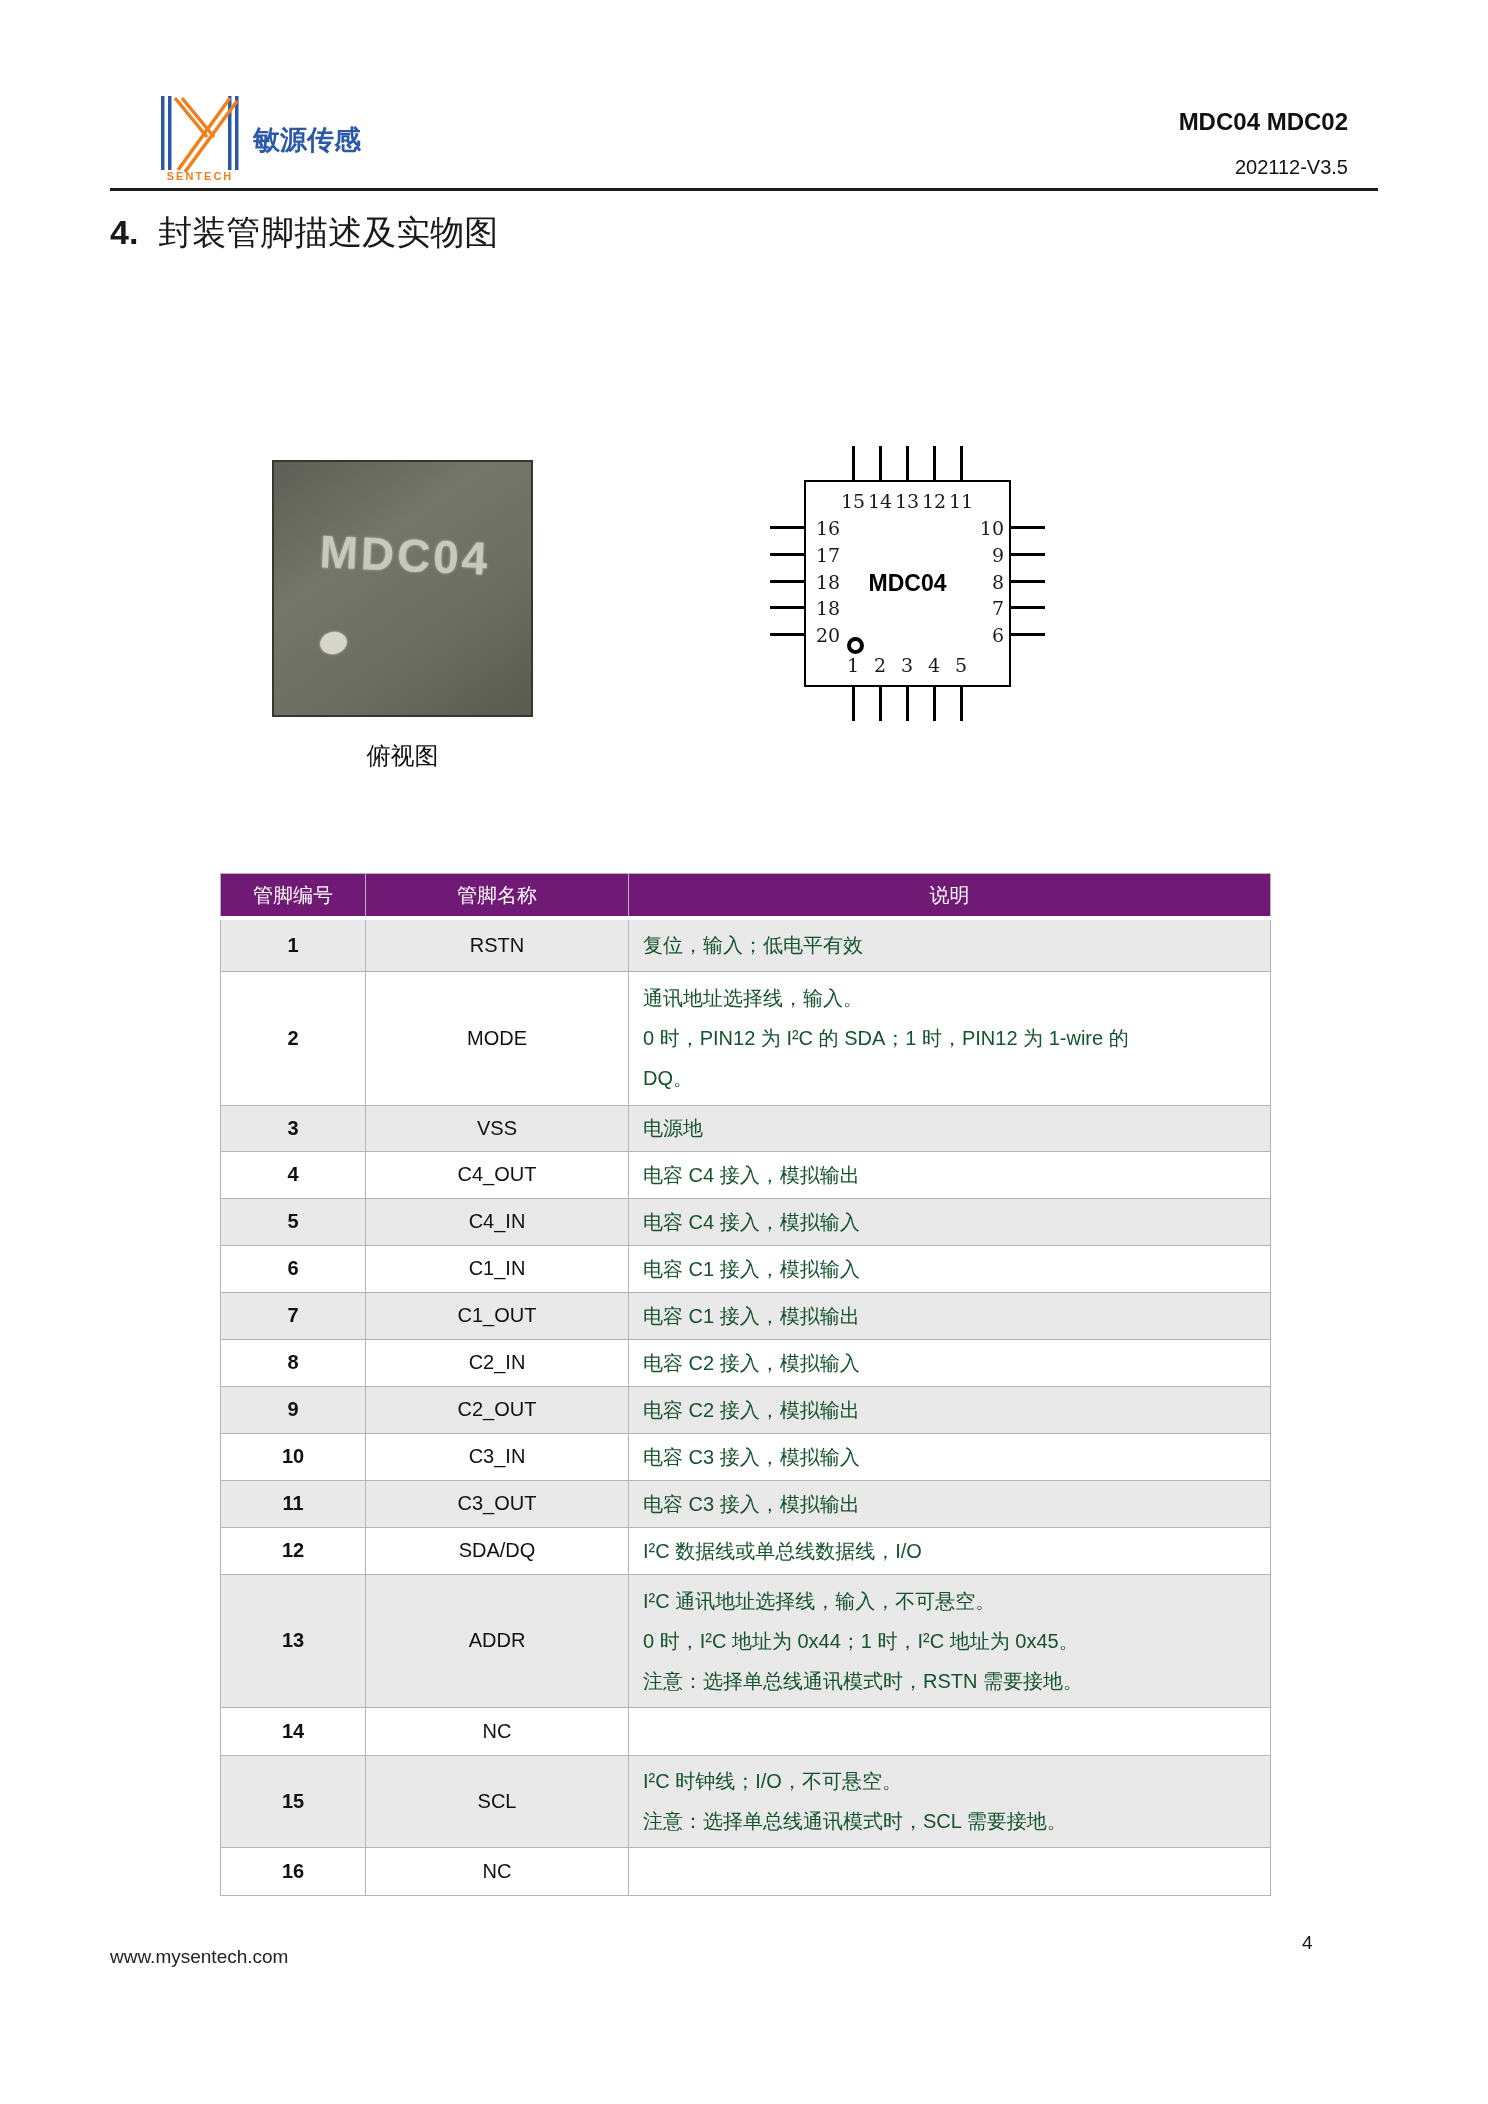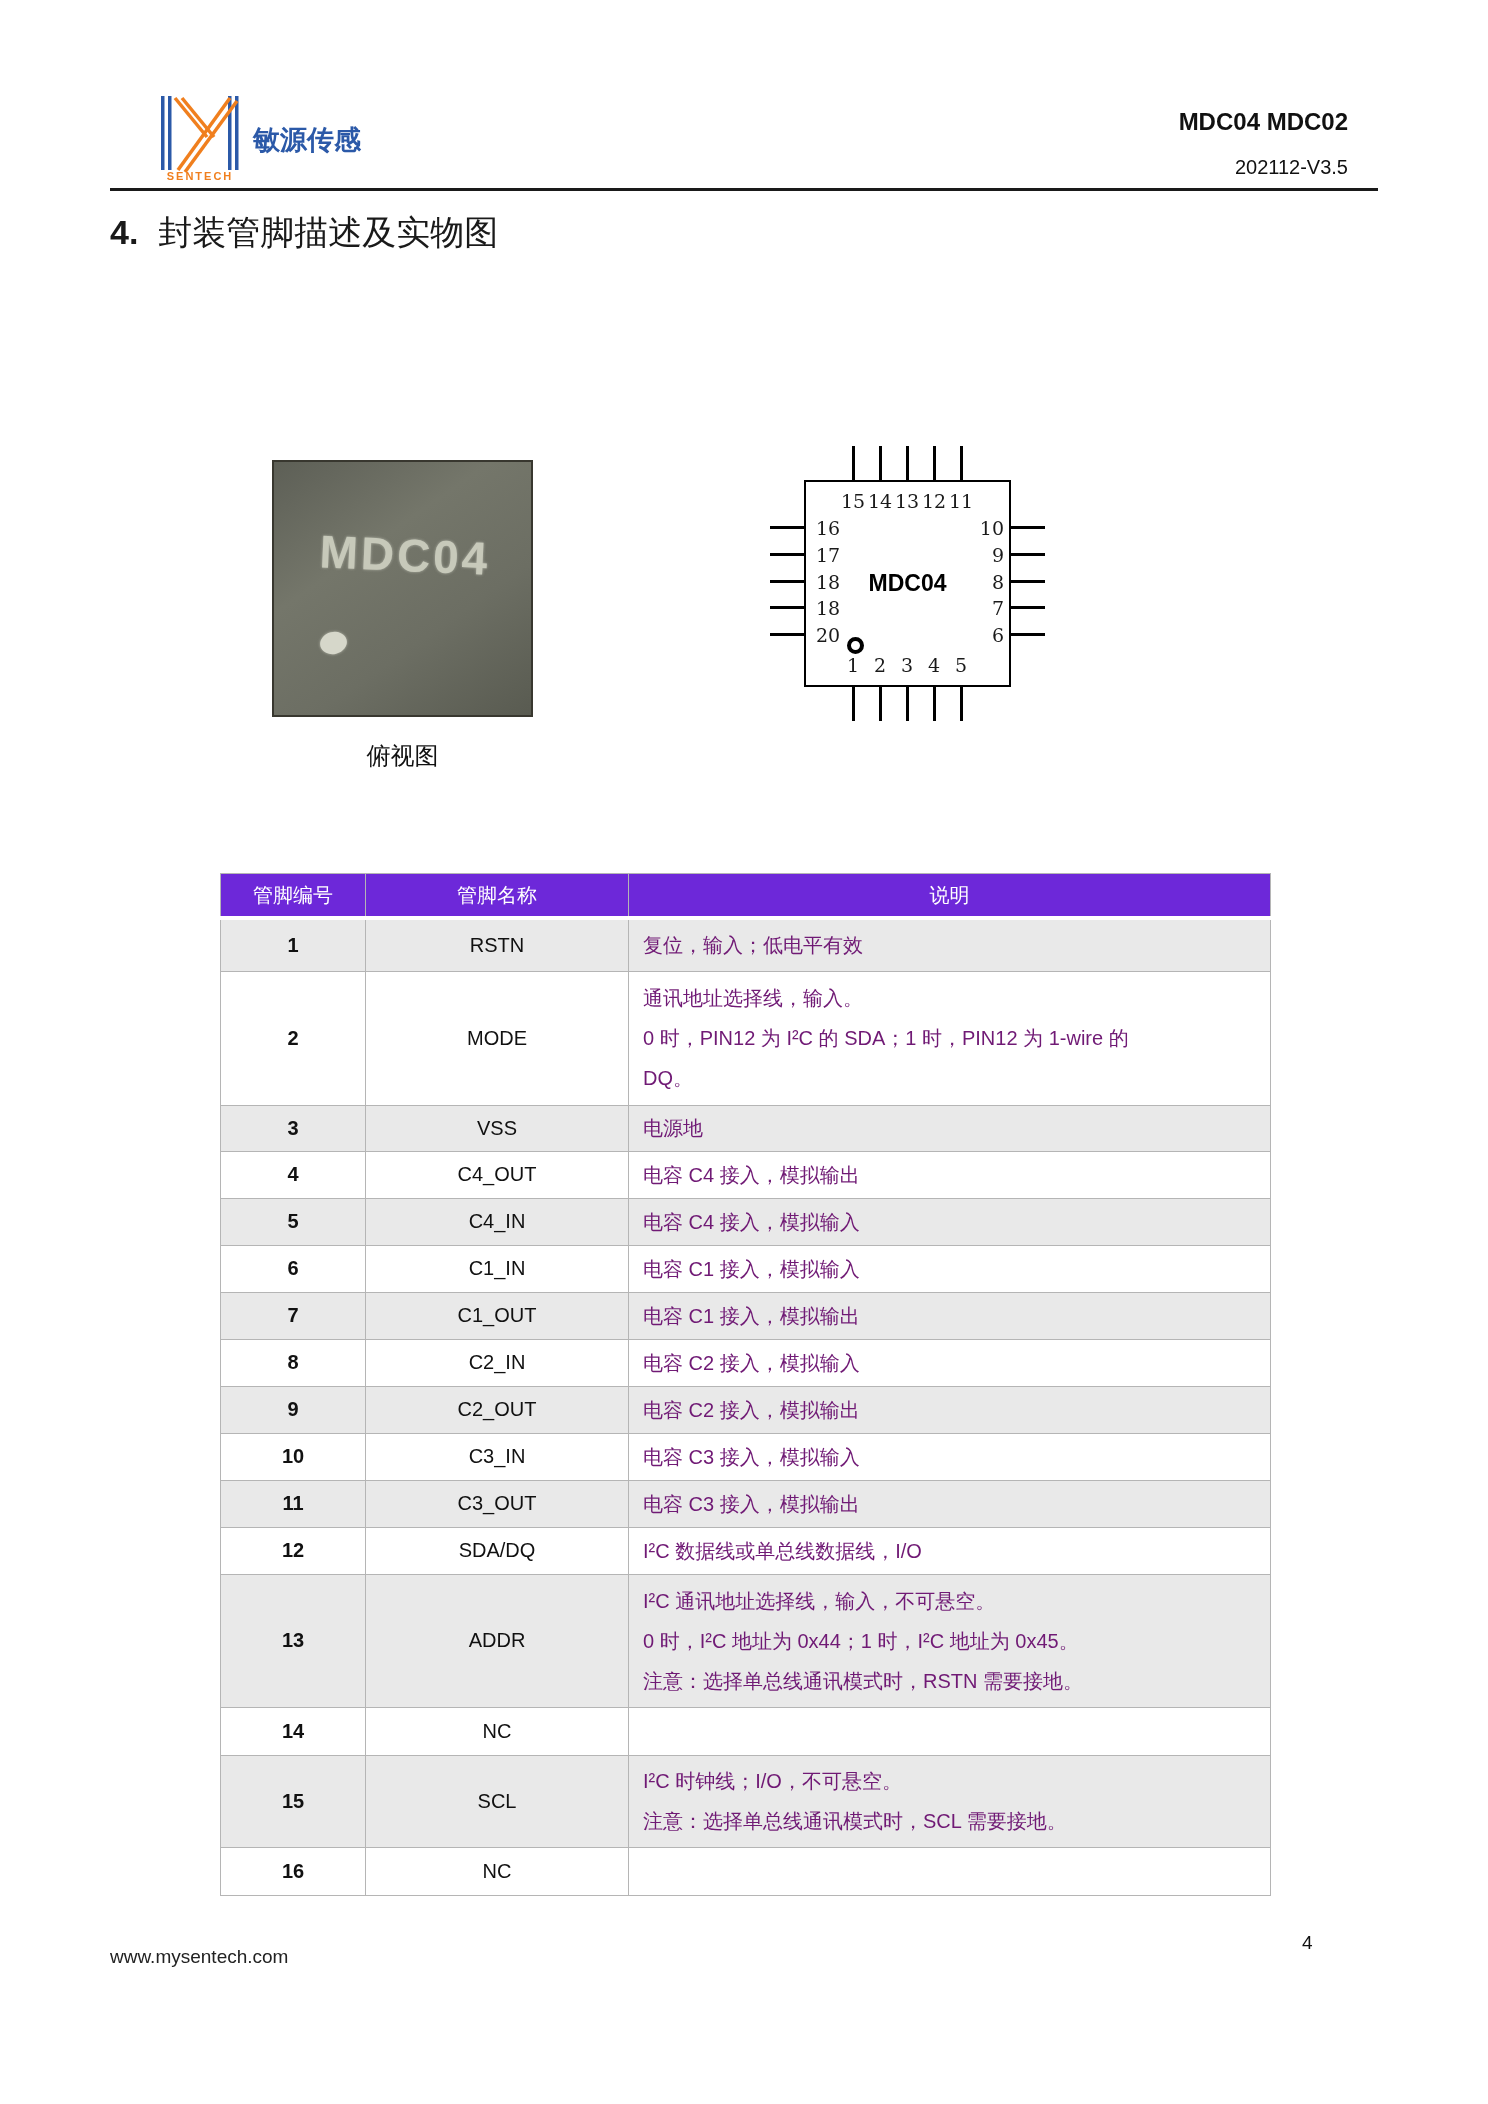--- a/index.html
+++ b/index.html
@@ -52,27 +52,27 @@
   .y1{top:71px;} .y2{top:98px;} .y3{top:125px;} .y4{top:151px;} .y5{top:178px;}
   .pd-name{position:absolute;left:36px;top:124px;width:207px;text-align:center;
            font:bold 23px "Liberation Sans",sans-serif;color:#000;}
   .pd-dot{position:absolute;left:79px;top:191px;width:17px;height:17px;box-sizing:border-box;
           border:4px solid #000;border-radius:50%;background:#fff;}
 
   
   .pin-table{position:absolute;left:220px;top:873px;}
   table{border-collapse:collapse;table-layout:fixed;width:1050px;}
   col.c1{width:145px;} col.c2{width:263px;} col.c3{width:642px;}
-  th{background:#6d28d9;color:#ffffff;font:20px "DejaVu Serif",serif;font-weight:normal;
+  th{background:#701a75;color:#ffffff;font:20px "DejaVu Serif",serif;font-weight:normal;
      height:40px;border:1px solid #b5b5b5;border-bottom:4px solid #ffffff;}
   td{border:1px solid #b5b5b5;vertical-align:middle;background:#fff;}
   tr.alt td{background:#e9e9e9;}
   td.pin{font:bold 20px "Liberation Sans",sans-serif;text-align:center;color:#111;}
   td.name{font:20px "Liberation Sans",sans-serif;text-align:center;color:#111;}
-  td.desc{font:20px "Liberation Sans",sans-serif;text-align:left;padding:2px 10px 2px 14px;color:#701a75;}
+  td.desc{font:20px "Liberation Sans",sans-serif;text-align:left;padding:2px 10px 2px 14px;color:#14532d;}
   td.desc p{margin:0;line-height:40px;}
   tr.rh-std{height:47px;} tr.rh-r1{height:53px;} tr.rh-r2{height:134px;} tr.rh-r3{height:46px;}
   tr.rh-r13{height:133px;} tr.rh-r14{height:48px;} tr.rh-r15{height:92px;} tr.rh-r16{height:48px;}
 
   
   .footer-site{position:absolute;left:110px;top:1946px;font:19px "Liberation Sans",sans-serif;color:#222;}
   .footer-page{position:absolute;left:1302px;top:1932px;font:19px "Liberation Sans",sans-serif;color:#111;}
 </style>
 </head>
 <body>

